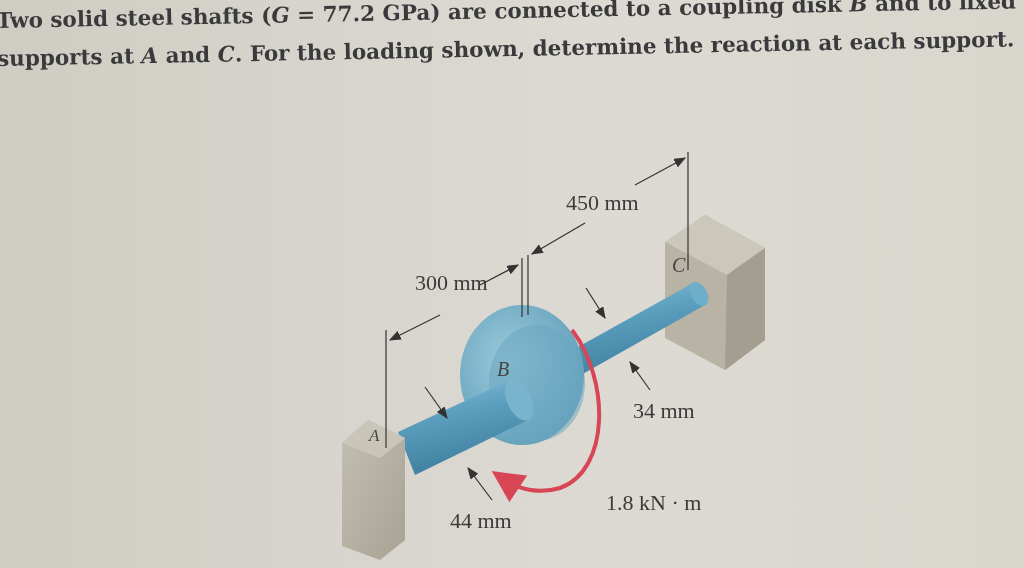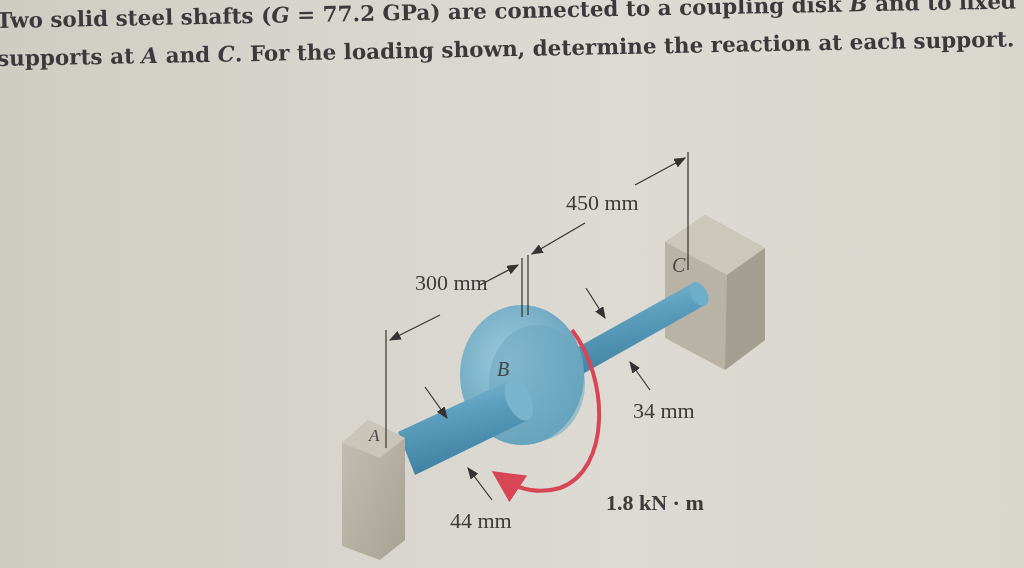--- a/index.html
+++ b/index.html
@@ -99,18 +99,18 @@
       <line x1="492" y1="500" x2="468" y2="468" marker-end="url(#arr)"></line>
       <line x1="586" y1="288" x2="605" y2="318" marker-end="url(#arr)"></line>
       <line x1="650" y1="390" x2="630" y2="362" marker-end="url(#arr)"></line>
     </g>
   </svg>
 
   <span class="lbl" style="left:566px; top:190px;">450 mm</span>
   <span class="lbl" style="left:415px; top:270px;">300 mm</span>
   <span class="lbl" style="left:604px; top:398px;margin-left:29px;">34 mm</span>
   <span class="lbl" style="left:450px; top:508px;">44 mm</span>
-  <span class="lbl" style="left:606px; top:490px;font-weight:bold;">1.8 kN · m</span>
+  <span class="lbl" style="left:606px; top:490px;">1.8 kN · m</span>
 
   <span class="pt" style="left:497px; top:358px;">B</span>
   <span class="pt" style="left:369px; top:426px; font-size:17px;">A</span>
   <span class="pt" style="left:672px; top:254px;">C</span>
 </div>
 
 </body></html>

